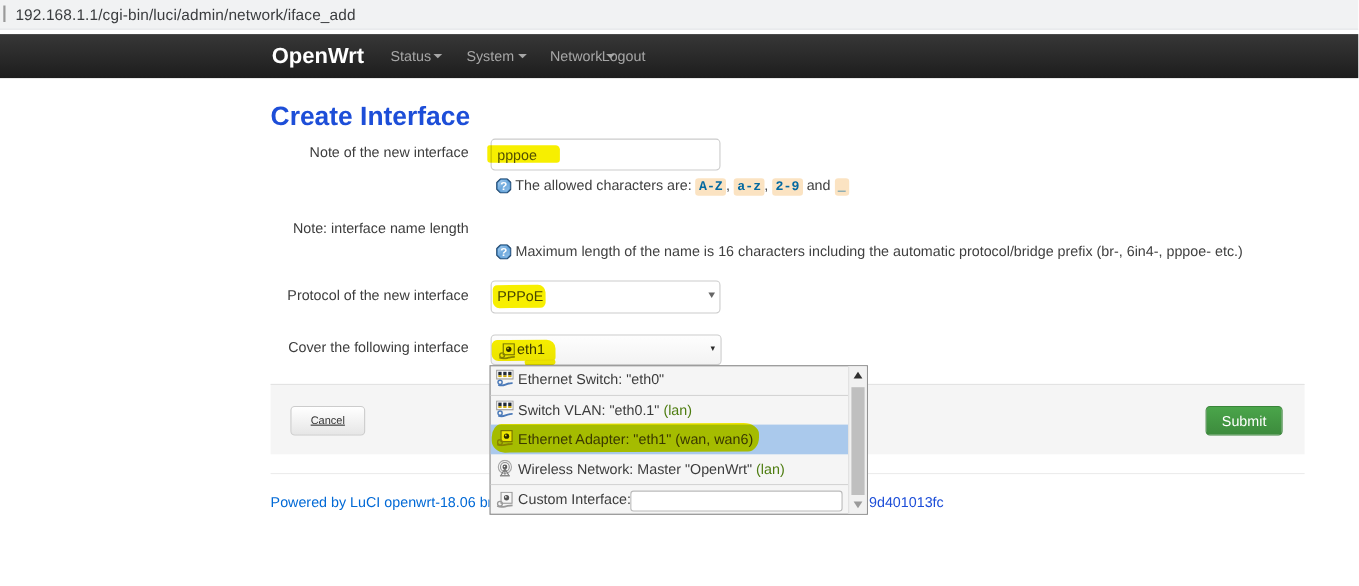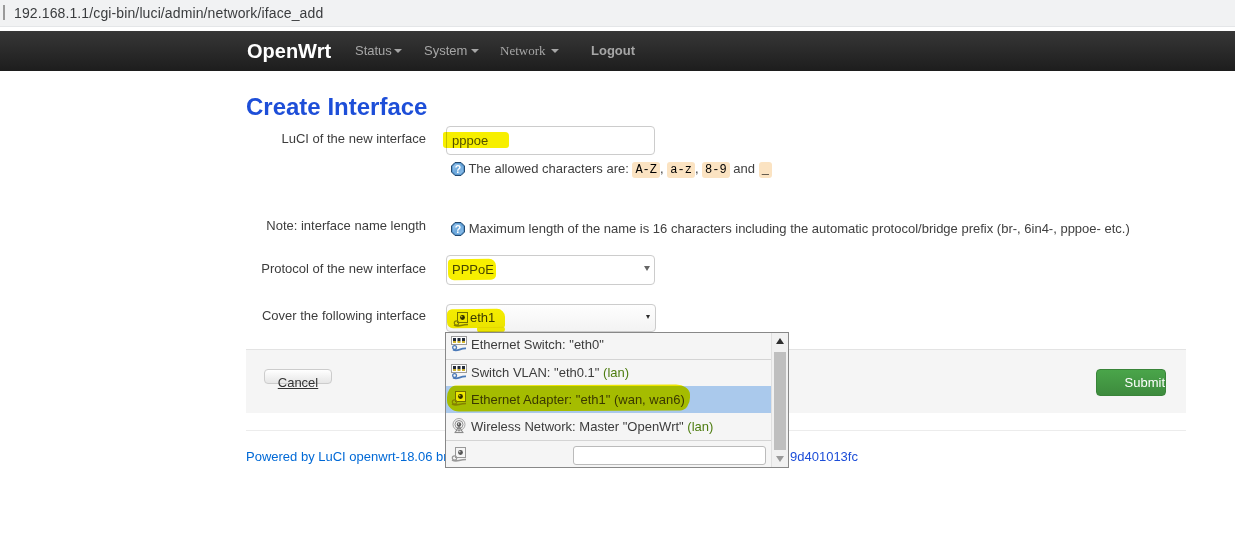--- a/index.html
+++ b/index.html
@@ -35,91 +35,91 @@
 
 
 .hl { background:#f7ef00; mix-blend-mode:multiply; }
 
 
 .tri-select { width:0;height:0; border-left:3.5px solid transparent; border-right:3.5px solid transparent; border-top:5px solid #666; }
 .tri-combo { width:0;height:0; border-left:2.5px solid transparent; border-right:2.5px solid transparent; border-top:4px solid #2a2a2a; }
 
 
 .desc { font-size:13px; color:#404040; line-height:14px; white-space:nowrap; }
-.code { font-family:"Liberation Mono", monospace; font-size:12px; background:#fbe3c2; color:#000000;
-  padding:1px 3px; border-radius:3px; }
+.code { font-family:"Liberation Mono", monospace; font-size:12px; background:#fbe3c2; color:#0369a1;
+  padding:1px 3px; border-radius:3px;font-weight:bold; }
 
 
 #dd { left:445px; top:332px; width:344px; height:136px; background:#f5f5f5; border:1px solid #888; z-index:30; }
 .dditem { position:absolute; left:0; width:325px; height:27px; font-size:13px; color:#3c3c3c; line-height:27px; }
 .dditem .txt { position:absolute; left:25px; top:0; line-height:inherit; white-space:nowrap; }
 .blue { color:#4d7c0f; }
 #dd .sep { position:absolute; left:0; width:325px; height:1px; background:#d4d4d4; }
 #ddsel { background:#aac9ec; }
 
 #sbar { position:absolute; right:0; top:0; width:17px; height:134px; background:#f1f1f1; border-left:1px solid #e0e0e0; }
 #sthumb { position:absolute; left:2px; top:19px; width:12px; height:98px; background:#bfbfbf; }
 .sarrow-up { position:absolute; left:4px; top:5px; width:0;height:0; border-left:4.5px solid transparent; border-right:4.5px solid transparent; border-bottom:6px solid #2e2e2e; }
 .sarrow-dn { position:absolute; left:4px; bottom:5px; width:0;height:0; border-left:4.5px solid transparent; border-right:4.5px solid transparent; border-top:6px solid #9a9a9a; }
 #ddinput { position:absolute; left:127px; top:113px; width:193px; height:19px; background:#fff; border:1px solid #bbb; border-radius:3px; }
 
 
 #band { left:246px; top:349px; width:940px; height:64px; background:#f5f5f5; border-top:1px solid #e3e3e3; }
-#btncancel { left:264px; top:369px; width:68px; height:15px; border:1px solid #ccc; border-radius:4px;
-  background:linear-gradient(#fff,#e6e6e6); font-size:13px; color:#333; text-align:center; line-height:25px;text-decoration:underline; }
+#btncancel { left:264px; top:369px; width:68px; height:27px; border:1px solid #ccc; border-radius:4px;
+  background:linear-gradient(#fff,#e6e6e6); font-size:10px; color:#333; text-align:center; line-height:25px;text-decoration:underline; }
 #btnsubmit { left:1096px; top:369px; width:70px; height:27px; border:1px solid #398439; border-radius:4px;
-  background:linear-gradient(#4aa54a,#3d8b3d); font-size:13px; color:#fff; text-align:right; line-height:25px; }
+  background:linear-gradient(#4aa54a,#3d8b3d); font-size:13px; color:#fff; text-align:center; line-height:25px; }
 
 
 #fline { left:246px; top:430px; width:940px; height:1px; background:#ececec; }
 .ftext { top:449px; font-size:13px; line-height:15px; }
 #f1 { left:246px; color:#0069d6; }
 #f2 { left:790px; color:#1d4ed8; }
 </style>
 </head>
 <body>
 <div id="urlbar" class="abs"></div>
 <div id="urlcursor" class="abs"></div>
 <div id="urltext" class="abs">192.168.1.1/cgi-bin/luci/admin/network/iface_add</div>
 
 <div id="nav" class="abs"></div>
 <div id="brand" class="abs">OpenWrt</div>
 <span class="abs mi" style="left:355px;">Status</span>
 <span class="abs caret" style="left:394px;"></span>
 <span class="abs mi" style="left:424px;">System</span>
 <span class="abs caret" style="left:471px;"></span>
-<span class="abs mi" style="left:500px;font-family:Liberation Serif, serif;">Network</span>
+<span class="abs mi" style="left:500px;">Network</span>
 <span class="abs caret" style="left:551px;"></span>
-<span class="abs mi" style="left:591px;font-weight:bold;">Logout</span>
+<span class="abs mi" style="left:547px;">Logout</span>
 
 <div id="h2" class="abs">Create Interface</div>
 
-<div class="abs lbl" style="top:131px;">LuCI of the new interface</div>
+<div class="abs lbl" style="top:131px;">Note of the new interface</div>
 <div id="input1" class="abs box">
     <span>pppoe</span>
   </div>
 <div class="abs hl" style="left:443px; top:132px; width:66px; height:16px; border-radius:2px 4px 3px 3px;"></div>
 
 <div class="abs desc" style="left:451px; top:162px;">
 <svg class="hicon" width="14" height="14" viewBox="0 0 14 14" style="vertical-align:-3px;">
       <defs>
         <linearGradient id="hg" x1="0" y1="0" x2="1" y2="1">
           <stop offset="0" stop-color="#a7cdee"></stop>
           <stop offset="0.5" stop-color="#6ba7dc"></stop>
           <stop offset="1" stop-color="#94c2ea"></stop>
         </linearGradient>
       </defs>
       <polygon points="4,0.5 10,0.5 13.5,4 13.5,10 10,13.5 4,13.5 0.5,10 0.5,4" fill="#4e90c9" stroke="#24496f" stroke-width="1"></polygon>
       <polygon points="4.4,1.7 9.6,1.7 12.3,4.4 12.3,9.6 9.6,12.3 4.4,12.3 1.7,9.6 1.7,4.4" fill="url(#hg)"></polygon>
       <text x="7" y="10.6" font-size="10.5" font-weight="bold" fill="#fff" text-anchor="middle" font-family="Liberation Sans">?</text>
     </svg>
-<span>The allowed characters are: <span class="code">A-Z</span>, <span class="code">a-z</span>, <span class="code">8-9</span> and <span class="code">_</span></span>
-</div>
-
-<div class="abs lbl" style="top:200px;margin-top:18px;">Note: interface name length</div>
+<span>The allowed characters are: <span class="code">A-Z</span>, <span class="code">a-z</span>, <span class="code">2-9</span> and <span class="code">_</span></span>
+</div>
+
+<div class="abs lbl" style="top:200px;">Note: interface name length</div>
 
 <div class="abs desc" style="left:451px; top:222px;">
 <svg class="hicon" width="14" height="14" viewBox="0 0 14 14" style="vertical-align:-3px;">
       <defs>
         <linearGradient id="hg" x1="0" y1="0" x2="1" y2="1">
           <stop offset="0" stop-color="#a7cdee"></stop>
           <stop offset="0.5" stop-color="#6ba7dc"></stop>
           <stop offset="1" stop-color="#94c2ea"></stop>
         </linearGradient>
       </defs>
@@ -213,20 +213,21 @@
   </div>
   <div class="sep" style="top:107px;"></div>
   <div class="dditem" style="top:107px;">
     <svg width="16" height="15" viewBox="0 0 16 15" style="position:absolute;left:5px;top:7px;">
       <rect x="4.5" y="0.5" width="10" height="10" fill="#f6f6f6" stroke="#999"></rect>
       <circle cx="9.5" cy="5.5" r="2.4" fill="#555"></circle>
       <circle cx="8.8" cy="4.8" r="0.8" fill="#e8e8e8"></circle>
       <path d="M1 13 Q4 14.5 8 13.5 T15 12.5" stroke="#999" stroke-width="1.6" fill="none"></path>
       <circle cx="3.5" cy="11" r="2.2" fill="none" stroke="#999" stroke-width="1.2"></circle>
     </svg>
+    <span class="txt">Custom Interface:</span>
   </div>
   <div id="ddinput"></div>
   <div id="sbar">
     <div class="sarrow-up"></div>
     <div id="sthumb"></div>
     <div class="sarrow-dn"></div>
   </div>
 </div>
 <div class="abs hl" style="left:447px; top:385px; width:243px; height:26px; border-radius:9px 14px 10px 12px / 12px 10px 13px 11px; transform:rotate(-0.25deg); z-index:40;"></div>
 

